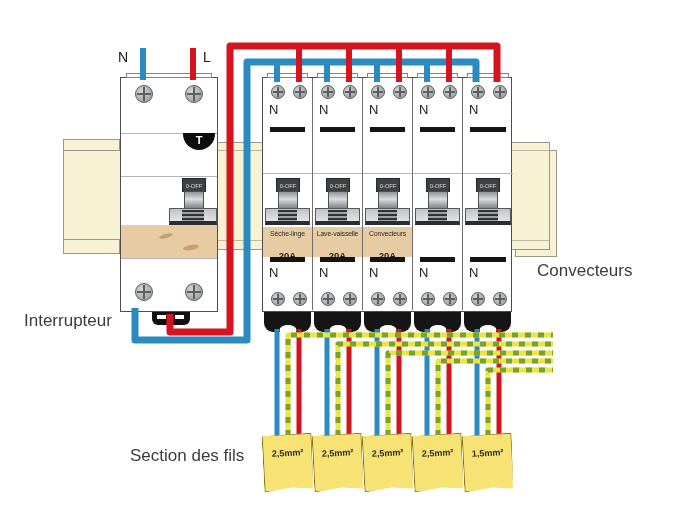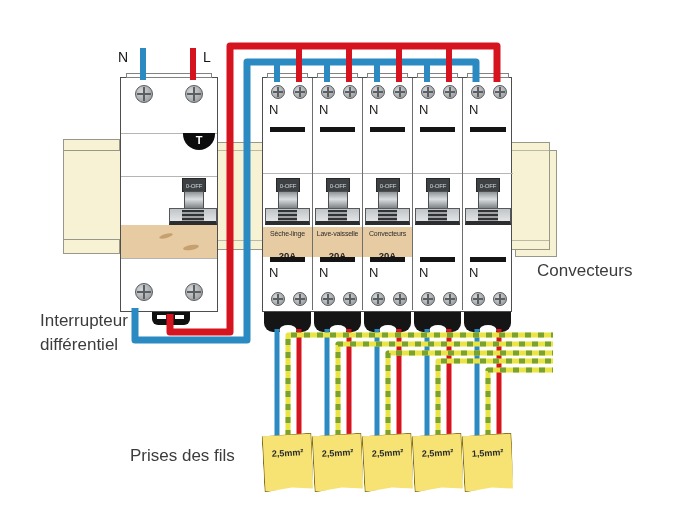--- a/index.html
+++ b/index.html
@@ -242,26 +242,25 @@
         <div class="notch"></div>
       </div>
     <div class="foot" style="left:151px">
         <div class="notch"></div>
       </div>
     <div class="foot" style="left:201px">
         <div class="notch"></div>
       </div>
   </div>
 
-  <div class="caption" style="left:40px;top:309px">
+  <div class="caption" style="left:24px;top:309px">
     <div>Interrupteur</div>
-    <div>différentiel</div>
   </div>
   <div class="caption" style="left:537px;top:259px">Convecteurs</div>
-  <div class="caption" style="left:130px;top:444px">Prises des fils</div>
+  <div class="caption" style="left:130px;top:444px">Section des fils</div>
 
   <svg class="wires" width="682" height="532" viewBox="0 0 682 532">
     <path class="w wn" d="M143 48 V80"></path>
     <path class="w wn bus" d="M135 308 V340 H247 V62 H476 V82"></path>
     <path class="w wn" d="M277 63 V82 M327 63 V82 M377 63 V82 M427 63 V82"></path>
     <path class="w wl" d="M193 48 V80"></path>
     <path class="w wl bus" d="M170 314 V332 H230 V46 H497 V82"></path>
     <path class="w wl" d="M299 45 V82 M349 45 V82 M399 45 V82 M449 45 V82"></path>
     <path class="w wn thin" d="M277 329 V436 M327 329 V436 M377 329 V436 M427 329 V436 M477 329 V436"></path>
     <path class="w wl thin" d="M299 329 V436 M349 329 V436 M399 329 V436 M449 329 V436 M499 329 V436"></path>

